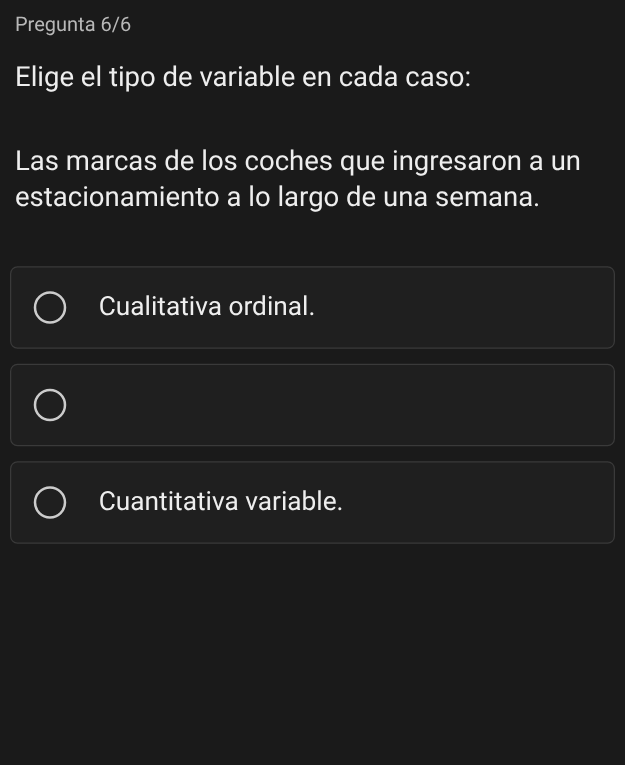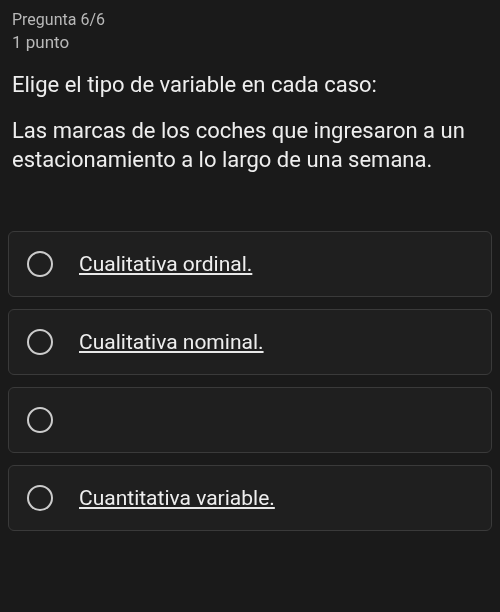--- a/index.html
+++ b/index.html
@@ -35,30 +35,29 @@
       font-size: 22px;
       font-weight: 400;
       margin-top: 18px;
       line-height: 1.25;
     }
     .question-body {
       color: #eeeeee;
       font-size: 22px;
       font-weight: 400;
       padding: 0 12px;
-      margin-top: 19px;
+      margin-top: 40px;
       line-height: 1.3;
     }
     .options {
-      margin-top: 56px;
+      margin-top: 40px;
       padding: 0 8px;
       display: flex;
       flex-direction: column;
       gap: 12px;
-      text-decoration: underline;
     }
     .option {
       background-color: #1f1f1f;
       border: 1px solid #3a3a3a;
       border-radius: 6px;
       padding: 19px 18px;
       display: flex;
       align-items: center;
       gap: 26px;
       cursor: pointer;
@@ -74,35 +73,30 @@
       color: #eeeeee;
       font-size: 21px;
       font-weight: 400;
     }
   </style>
 </head>
 <body>
 
 <div class="header">
   <div class="question-counter">Pregunta 6/6</div>
-  <div class="points">1 punto</div>
   <div class="question-title">Elige el tipo de variable en cada caso:</div>
 </div>
 
 <div class="question-body">Las marcas de los coches que ingresaron a un estacionamiento a lo largo de una semana.</div>
 
 <div class="options">
   <div class="option">
     <div class="radio"></div>
     <div class="option-label">Cualitativa ordinal.</div>
   </div>
   <div class="option">
     <div class="radio"></div>
-    <div class="option-label">Cualitativa nominal.</div>
-  </div>
-  <div class="option">
-    <div class="radio"></div>
   </div>
   <div class="option">
     <div class="radio"></div>
     <div class="option-label">Cuantitativa variable.</div>
   </div>
 </div>
 
 </body></html>

